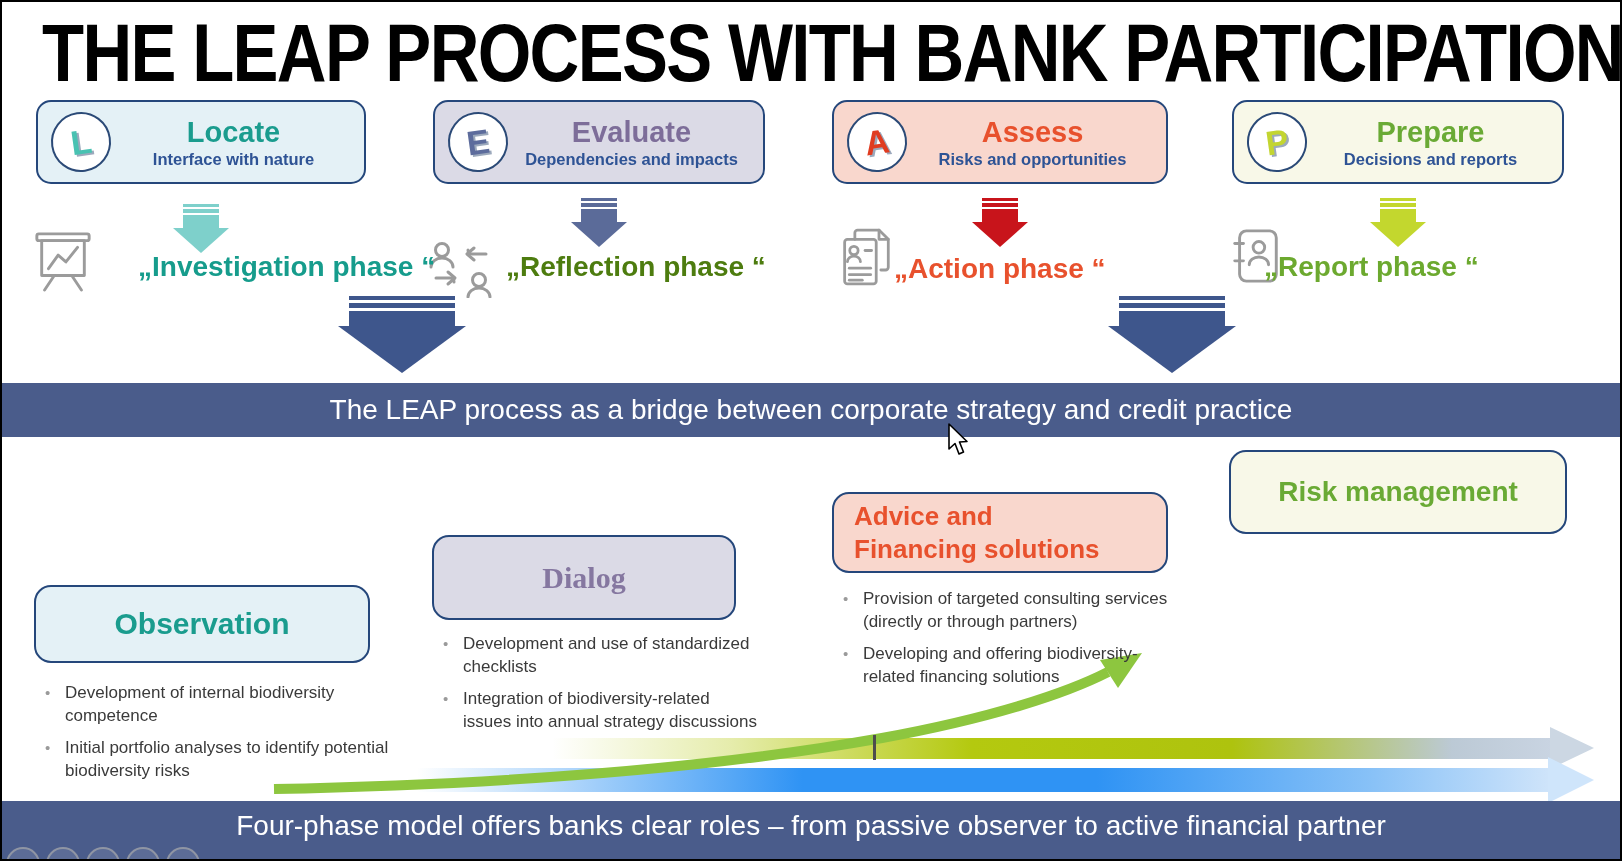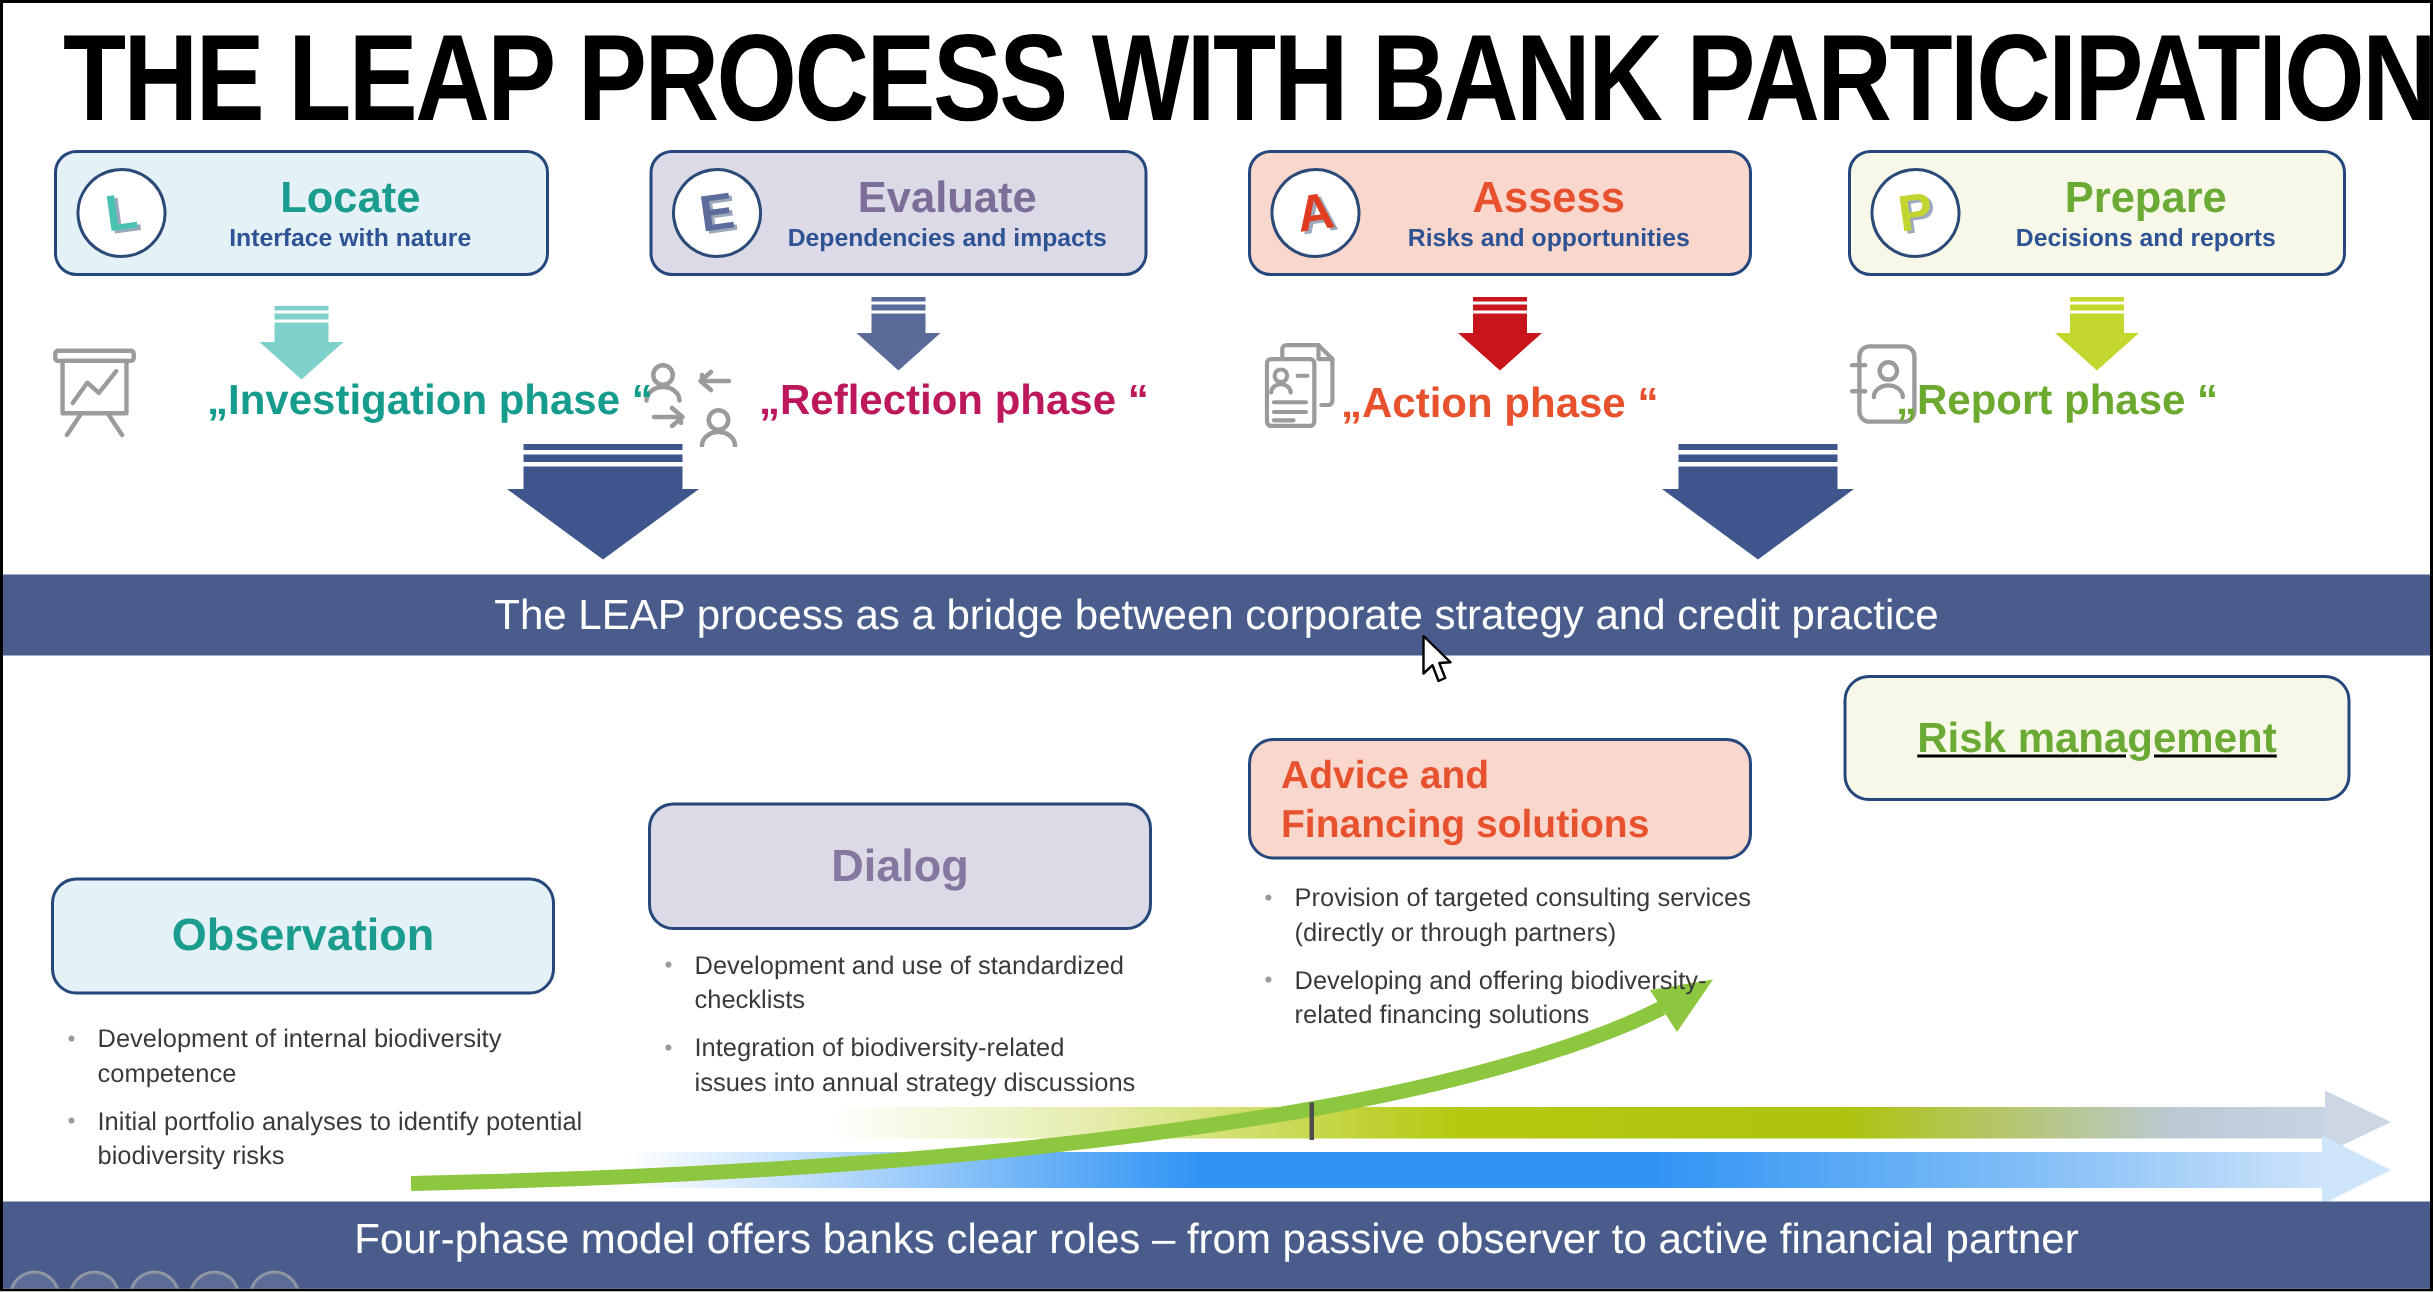--- a/index.html
+++ b/index.html
@@ -41,34 +41,34 @@
   .a2{left:970px;top:196px;} .a2 .l1,.a2 .l2,.a2 .bar{background:#c8141b;} .a2 .head{border-top-color:#c8141b;}
   .a3{left:1368px;top:196px;} .a3 .l1,.a3 .l2,.a3 .bar{background:#c3d72e;} .a3 .head{border-top-color:#c3d72e;}
   .barrow{position:absolute;display:flex;flex-direction:column;align-items:center;}
   .barrow .l1{width:106px;height:4px;margin-bottom:3px;background:#3e568c;}
   .barrow .l2{width:106px;height:5px;margin-bottom:3px;background:#3e568c;}
   .barrow .bar{width:106px;height:15px;background:#3e568c;}
   .barrow .head{width:0;height:0;border-left:64px solid transparent;border-right:64px solid transparent;border-top:47px solid #3e568c;}
   .b0{left:336px;top:294px;} .b1{left:1106px;top:294px;}
   
   .phase-label{position:absolute;top:249px;font-size:28px;font-weight:bold;white-space:nowrap;}
-  .pl0{left:136px;color:#169c8c;} .pl1{left:504px;color:#be185d;}
+  .pl0{left:136px;color:#169c8c;} .pl1{left:504px;color:#4d7c0f;}
   .pl2{left:892px;top:251px;color:#e8512d;} .pl3{left:1262px;color:#6ca92f;}
   .gicon{position:absolute;}
   .gicon svg{stroke:#9b9b9b;fill:none;stroke-width:3;stroke-linecap:round;stroke-linejoin:round;}
   
   .banner{position:absolute;left:0;right:0;background:#4a5c8b;color:#fff;text-align:center;z-index:6;}
   .banner1{top:381px;height:54px;line-height:54px;font-size:28px;}
   .banner2{top:799px;height:74px;line-height:50px;font-size:28px;}
   
   .rbox{position:absolute;border:2.5px solid #25477b;border-radius:17px;box-sizing:border-box;}
   .obs-box{left:32px;top:583px;width:336px;height:78px;background:#e4f1f6;}
-  .dia-box{left:430px;top:533px;width:336px;height:85px;background:#dbdae6;}
+  .dia-box{left:430px;top:533px;width:304px;height:85px;background:#dbdae6;font-family:Liberation Serif, serif;}
   .adv-box{left:830px;top:490px;width:336px;height:81px;background:#f9d7cd;padding:6px 0 0 20px;}
-  .rsk-box{left:1227px;top:448px;width:338px;height:84px;background:#f8f8e8;text-decoration:underline;}
+  .rsk-box{left:1227px;top:448px;width:338px;height:84px;background:#f8f8e8;}
   .rbox .bt{font-size:30px;font-weight:bold;text-align:center;}
   .obs-box .bt{line-height:74px;color:#1a9c8e;}
   .dia-box .bt{line-height:81px;color:#8577a0;}
   .rsk-box .bt{line-height:80px;color:#6aaa35;font-size:28px;}
   .adv-box .bt{font-size:26px;line-height:33px;text-align:left;color:#e8512d;}
   
   .blist{position:absolute;margin:0;padding:0;list-style:none;z-index:5;}
   .blist li{position:relative;padding-left:27px;font-size:17px;line-height:23px;color:#3a3a3a;margin-bottom:9px;}
   .blist li::before{content:"•";position:absolute;left:7px;top:0;color:#9a9a9a;font-size:15px;}
   .obs-list{left:36px;top:679px;width:355px;}

